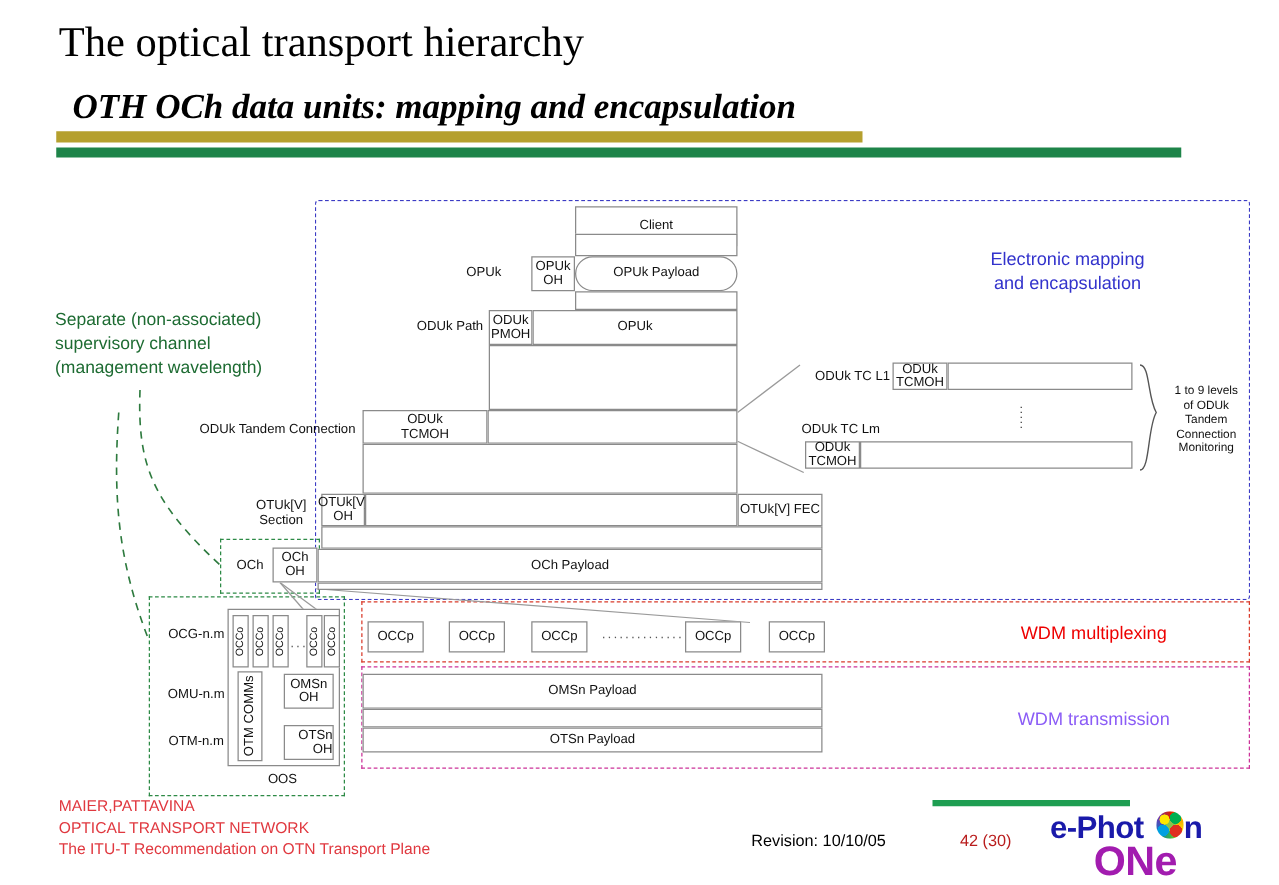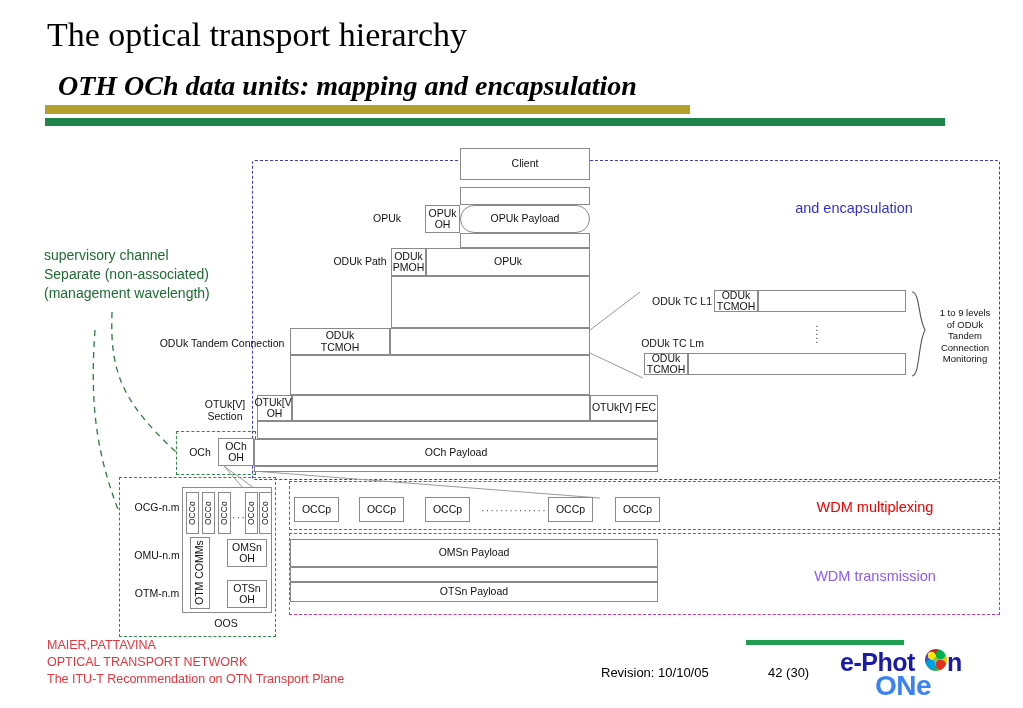--- a/index.html
+++ b/index.html
@@ -45,26 +45,26 @@
 
   
   .dots{font-size:10.5px;color:#555;letter-spacing:1.2px;}
   .vdots{font-size:10px;color:#333;line-height:4px;text-align:center;}
 
   svg.ov{position:absolute;left:0;top:0;width:1023px;height:708px;pointer-events:none;}
 
   
   #footer-ref{left:47px;top:637px;color:#e0383f;font-size:12.5px;line-height:17px;}
   #footer-rev{left:601px;top:665px;font-size:13px;color:#000;}
-  #footer-page{left:768px;top:665px;font-size:13px;color:#000000;}
+  #footer-page{left:768px;top:665px;font-size:13px;color:#b91c1c;}
   #logo-bar{left:746px;top:640px;width:158px;height:5px;background:#1e9e52;}
   #logo{left:840px;top:648px;width:180px;height:52px;}
   .logo-t1{position:absolute;left:0px;top:0px;font-size:25px;font-weight:bold;color:#1a1aaa;
            font-family:"Liberation Sans",sans-serif;letter-spacing:-0.5px;}
-  .logo-t2{position:absolute;left:35px;top:22px;font-size:28px;font-weight:bold;color:#3b82f6;
+  .logo-t2{position:absolute;left:35px;top:22px;font-size:33px;font-weight:bold;color:#a21caf;
            font-family:"Liberation Sans",sans-serif;letter-spacing:-0.5px;}
   .globe{position:absolute;left:85px;top:1px;width:22px;height:22px;border-radius:50%;
          background:
            radial-gradient(circle at 30% 30%, #ffe600 0 18%, transparent 19%),
            radial-gradient(circle at 70% 25%, #00b050 0 20%, transparent 21%),
            radial-gradient(circle at 25% 70%, #00a0e0 0 20%, transparent 21%),
            radial-gradient(circle at 72% 72%, #e03020 0 22%, transparent 23%),
            radial-gradient(circle at 50% 50%, #8bc34a 0 30%, transparent 31%),
            conic-gradient(#d81e05,#f0a000,#ffe800,#35b14a,#1276c4,#6a3ab2,#d81e05);}
 </style>
@@ -76,47 +76,48 @@
 <div class="abs" id="gold-bar"></div>
 <div class="abs" id="green-bar"></div>
 
 <div class="abs zone" id="zone-electronic"></div>
 <div class="abs zone" id="zone-wdmmux"></div>
 <div class="abs zone" id="zone-wdmtx"></div>
 <div class="abs zone" id="zone-och"></div>
 <div class="abs zone" id="zone-otm"></div>
 
 <div class="abs" id="lbl-electronic">
+  <div>Electronic mapping</div>
   <div>and encapsulation</div>
 </div>
 <div class="abs" id="lbl-wdmmux">WDM multiplexing</div>
 <div class="abs" id="lbl-wdmtx">WDM transmission</div>
 <div class="abs" id="lbl-supervisory">
+  <div>Separate (non-associated)</div>
   <div>supervisory channel</div>
-  <div>Separate (non-associated)</div>
   <div>(management wavelength)</div>
 </div>
 
 <svg class="ov" viewBox="0 0 1023 708">
 
   <path d="M112,312 C110,370 120,400 176,452" fill="none" stroke="#2d7a3e" stroke-width="1.3" stroke-dasharray="6,5"></path>
   <path d="M95,330 C90,400 95,450 119,512" fill="none" stroke="#2d7a3e" stroke-width="1.3" stroke-dasharray="6,5"></path>
 
   <path d="M590,330 L640,292" fill="none" stroke="#9a9a9a" stroke-width="1"></path>
   <path d="M590,353 L643,378" fill="none" stroke="#9a9a9a" stroke-width="1"></path>
 
   <path d="M224,466 L250,496" fill="none" stroke="#9a9a9a" stroke-width="1"></path>
   <path d="M224,466 L262,494" fill="none" stroke="#9a9a9a" stroke-width="1"></path>
 
   <path d="M253,471 L600,498" fill="none" stroke="#9a9a9a" stroke-width="1"></path>
 
   <path d="M912,292 C920,292 918,318 925,330 C918,342 920,376 912,376" fill="none" stroke="#555" stroke-width="1.1"></path>
 </svg>
 
-<div class="abs bx" style="left:460px;top:148px;width:130px;height:32px;">Client</div>
+<div class="abs bx" style="left:460px;top:165px;width:130px;height:32px;">Client</div>
 <div class="abs bx" style="left:460px;top:187px;width:130px;height:18px;"></div>
 
 <div class="abs rowlabel" style="left:350px;top:213px;width:74px;">OPUk</div>
 <div class="abs bx" style="left:425px;top:205px;width:35px;height:28px;flex-direction:column;">
   <span>OPUk</span>
   <span>OH</span>
 </div>
 <div class="abs bx" style="left:460px;top:205px;width:130px;height:28px;border-radius:14px;">OPUk Payload</div>
 <div class="abs bx" style="left:460px;top:233px;width:130px;height:15px;"></div>
 
@@ -197,21 +198,21 @@
 <div class="abs bx vert" style="left:218px;top:492px;width:13px;height:42px;font-size:8.5px;">OCCo</div>
 <div class="abs dots" style="left:232px;top:511px;width:14px;text-align:center;">···</div>
 <div class="abs bx vert" style="left:245px;top:492px;width:13px;height:42px;font-size:8.5px;">OCCo</div>
 <div class="abs bx vert" style="left:259px;top:492px;width:13px;height:42px;font-size:8.5px;">OCCo</div>
 
 <div class="abs bx vert" style="left:190px;top:537px;width:20px;height:72px;font-size:10.5px;">OTM COMMs</div>
 <div class="abs bx" style="left:227px;top:539px;width:40px;height:28px;flex-direction:column;">
   <span>OMSn</span>
   <span>OH</span>
 </div>
-<div class="abs bx" style="left:227px;top:580px;width:40px;height:28px;flex-direction:column;">
+<div class="abs bx" style="left:227px;top:580px;width:40px;height:28px;flex-direction:column;align-items:flex-end;">
   <span>OTSn</span>
   <span>OH</span>
 </div>
 <div class="abs rowlabel" style="left:196px;top:618px;width:60px;">OOS</div>
 
 <div class="abs bx" style="left:294px;top:497px;width:45px;height:25px;">OCCp</div>
 <div class="abs bx" style="left:359px;top:497px;width:45px;height:25px;">OCCp</div>
 <div class="abs bx" style="left:425px;top:497px;width:45px;height:25px;">OCCp</div>
 <div class="abs dots" style="left:478px;top:504px;width:72px;text-align:center;">··············</div>
 <div class="abs bx" style="left:548px;top:497px;width:45px;height:25px;">OCCp</div>

